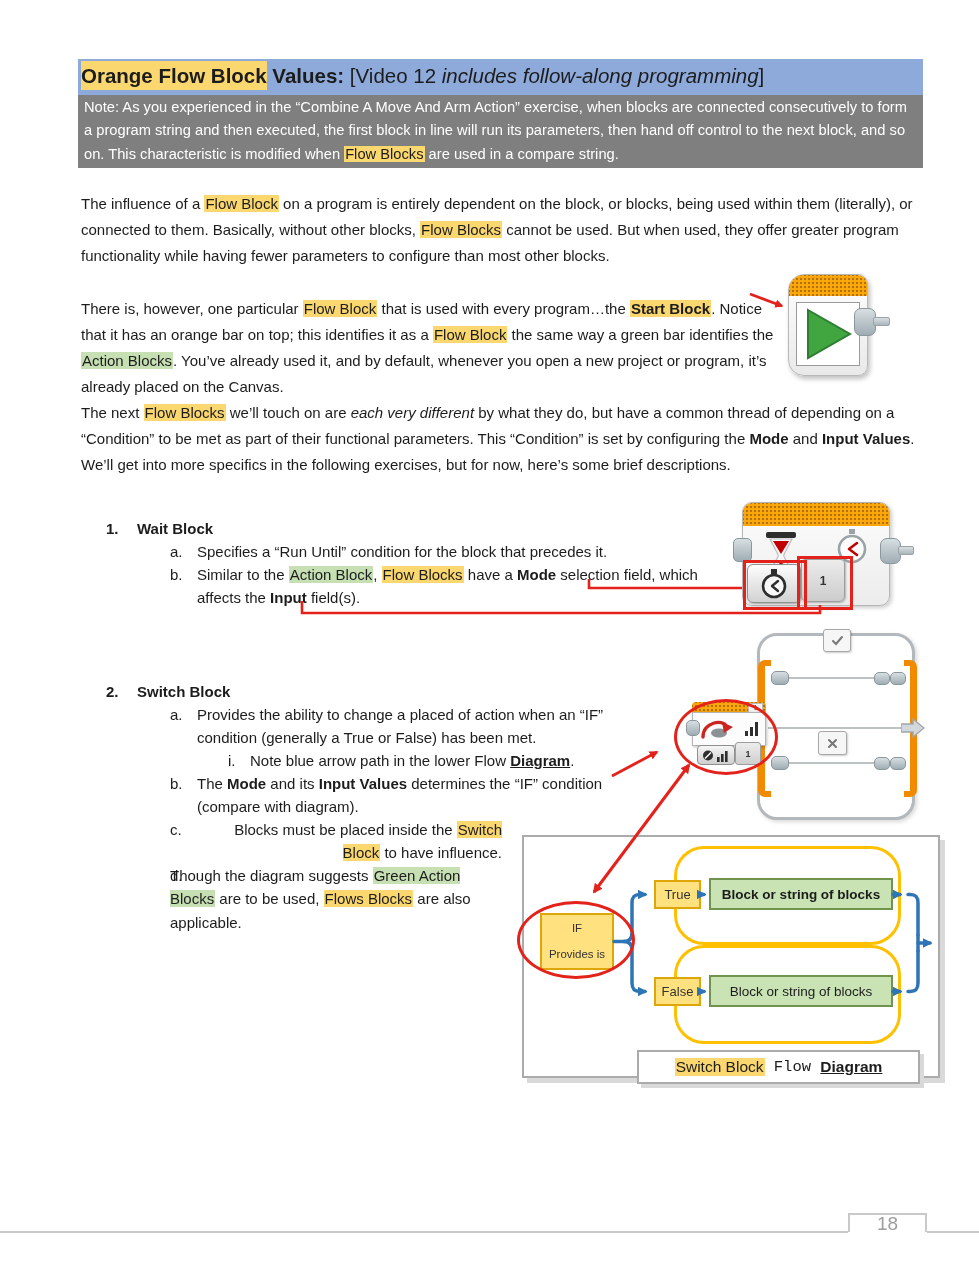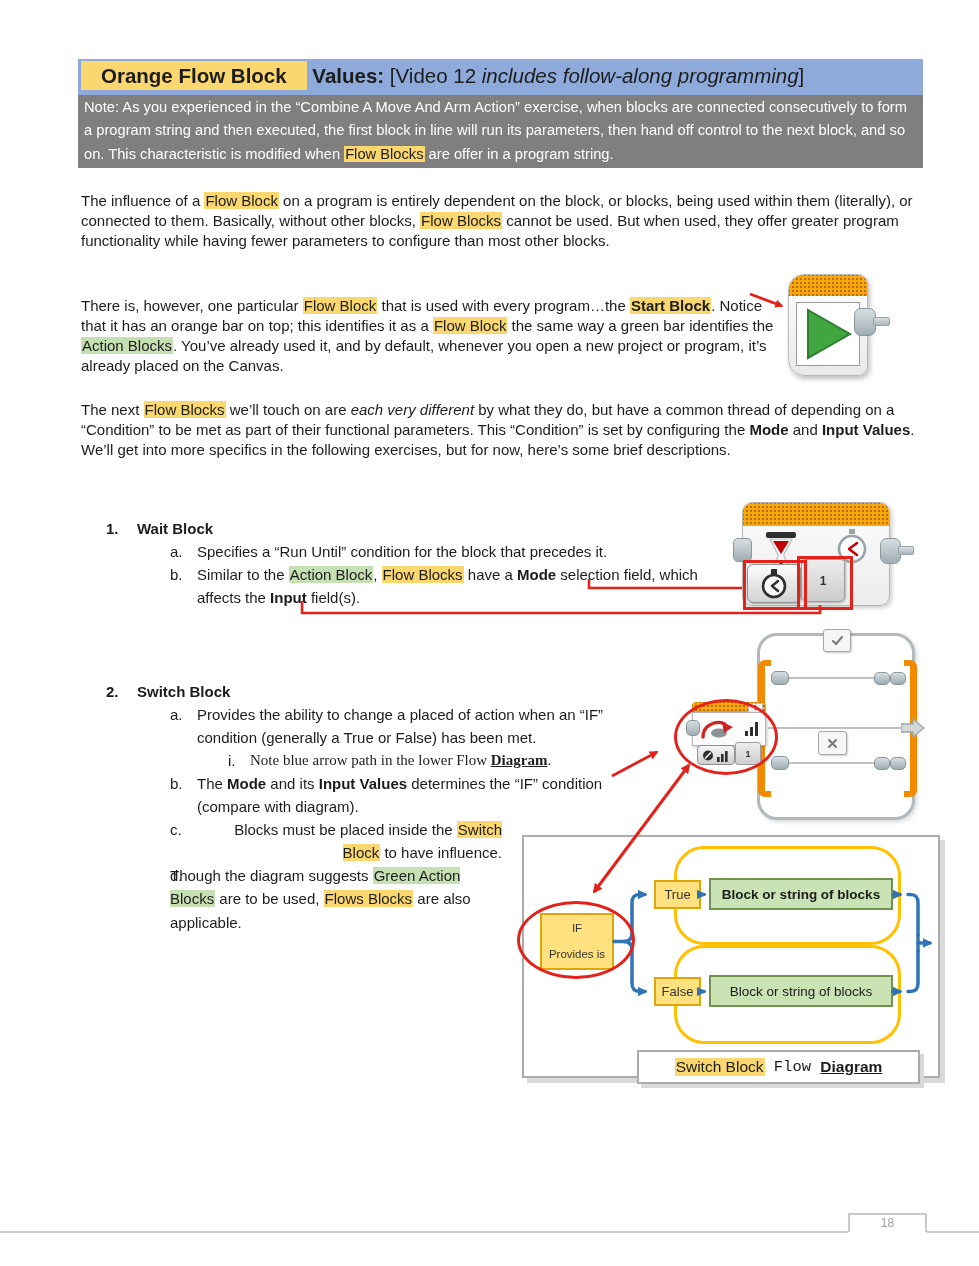--- a/index.html
+++ b/index.html
@@ -1,29 +1,29 @@
 <!DOCTYPE html>
 <html><head>
 <meta charset="utf-8">
 <style>
   html,body{margin:0;padding:0;background:#fff;}
   .page{position:relative;width:979px;height:1266px;background:#fff;overflow:hidden;
         font-family:"Liberation Sans",sans-serif;color:#1c1c1c;}
   .abs{position:absolute;}
-  .body-text{font-size:15px;line-height:20px;}
+  .body-text{font-size:15px;line-height:26px;}
   .hl-o{background:#FBD76F;padding:0 1px;}
   .hl-g{background:#C6E0B4;padding:0 1px;}
   .bold{font-weight:700;}
   .ital{font-style:italic;}
   .bu{font-weight:700;text-decoration:underline;}
 
   
   .title-bar{left:78px;top:59px;width:845px;height:36px;background:#8EAADB;
              font-size:20.5px;line-height:34px;white-space:nowrap;padding-left:3px;box-sizing:border-box;}
-  .title-bar .hl-o{padding:3px 20px;}
+  .title-bar .hl-o{padding:3px 0;}
   .note-bar{left:78px;top:95px;width:845px;min-height:71px;background:#7F7F7F;color:#fff;
             font-size:14.7px;line-height:23.4px;padding:1px 6px 2px 6px;box-sizing:border-box;}
   .note-bar .hl-o{color:#1c1c1c;}
 
   
   .li{position:absolute;font-size:15px;line-height:23.3px;}
   .li .mk{position:absolute;left:0;top:0;}
   .li .ct{display:block;}
 
   
@@ -82,35 +82,35 @@
             display:flex;align-items:center;justify-content:center;color:#333;}
   .green-box{position:absolute;background:#C9E3B4;border:2px solid #70944E;box-sizing:border-box;
              display:flex;align-items:center;justify-content:center;color:#1c1c1c;font-size:13.5px;}
   .flow-caption{position:absolute;left:637px;top:1050px;width:283px;height:34px;background:#fff;border:2px solid #ababab;
                 box-sizing:border-box;box-shadow:4px 4px 0 #d9d9d9;z-index:3;display:flex;align-items:center;
                 justify-content:center;font-size:15.5px;}
 
   
   .foot-line{position:absolute;border-top:2px solid #c9c9c9;}
   .foot-tab{position:absolute;left:848px;top:1213px;width:79px;height:19px;border:2px solid #c9c9c9;border-bottom:none;
-            box-sizing:border-box;text-align:center;font-size:12px;line-height:17px;color:#9d9d9d;}
+            box-sizing:border-box;text-align:center;font-size:19px;line-height:17px;color:#9d9d9d;}
 
   svg.overlay{position:absolute;left:0;top:0;z-index:6;pointer-events:none;}
 </style>
 </head>
 <body>
 
 <div class="page">
 
   <div class="abs title-bar">
     <span class="hl-o bold">Orange Flow Block</span><span class="bold"> Values: </span><span>[Video 12 </span><span class="ital">includes follow-along programming</span><span>]</span>
   </div>
 
   <div class="abs note-bar">
-    <span>Note: As you experienced in the “Combine A Move And Arm Action” exercise, when blocks are connected consecutively to form a program string and then executed, the first block in line will run its parameters, then hand off control to the next block, and so on. This characteristic is modified when </span><span class="hl-o">Flow Blocks</span><span> are offer in a program string.</span>
+    <span>Note: As you experienced in the “Combine A Move And Arm Action” exercise, when blocks are connected consecutively to form a program string and then executed, the first block in line will run its parameters, then hand off control to the next block, and so on. This characteristic is modified when </span><span class="hl-o">Flow Blocks</span><span> are used in a compare string.</span>
   </div>
 
   <div class="abs body-text" style="left:81px;top:191px;width:848px;">
     <span>The influence of a </span><span class="hl-o">Flow Block</span><span> on a program is entirely dependent on the block, or blocks, being used within them (literally), or connected to them.  Basically, without other blocks, </span><span class="hl-o">Flow Blocks</span><span> cannot be used.  But when used, they offer greater program functionality while having fewer parameters to configure than most other blocks.</span>
   </div>
 
   <div class="abs body-text" style="left:81px;top:296px;width:700px;">
     <span>There is, however, one particular </span><span class="hl-o">Flow Block</span><span> that is used with every program…the </span><span class="hl-o bold">Start Block</span><span>.  Notice that it has an orange bar on top; this identifies it as a </span><span class="hl-o">Flow Block</span><span> the same way a green bar identifies the </span><span class="hl-g">Action Blocks</span><span>.  You’ve already used it, and by default, whenever you open a new project or program, it’s already placed on the Canvas.</span>
   </div>
 
@@ -134,21 +134,21 @@
   <div class="li" style="left:106px;top:680px;">
     <span class="mk bold">2.</span>
     <span class="ct bold" style="margin-left:31px;">Switch Block</span>
   </div>
   <div class="li" style="left:170px;top:703px;width:482px;">
     <span class="mk">a.</span>
     <span class="ct" style="margin-left:27px;width:455px;">Provides the ability to change a placed of action when an “IF” condition (generally a True or False) has been met.</span>
   </div>
   <div class="li" style="left:228px;top:749px;width:420px;">
     <span class="mk">i.</span>
-    <span class="ct" style="margin-left:22px;font-family:Liberation Serif, serif;"><span>Note blue arrow path in the lower Flow </span><span class="bu">Diagram</span><span>.</span></span>
+    <span class="ct" style="margin-left:22px;"><span>Note blue arrow path in the lower Flow </span><span class="bu">Diagram</span><span>.</span></span>
   </div>
   <div class="li" style="left:170px;top:772px;width:492px;">
     <span class="mk">b.</span>
     <span class="ct" style="margin-left:27px;width:465px;"><span>The </span><span class="bold">Mode</span><span> and its </span><span class="bold">Input Values</span><span> determines the “IF” condition (compare with diagram).</span></span>
   </div>
   <div class="li" style="left:170px;top:818px;width:332px;">
     <span class="mk">c.</span>
     <span class="ct" style="margin-left:27px;width:305px;text-align:right;"><span>Blocks must be placed inside the </span><span class="hl-o">Switch Block</span><span> to have influence.</span></span>
   </div>
   <div class="li" style="left:170px;top:864px;width:340px;">

